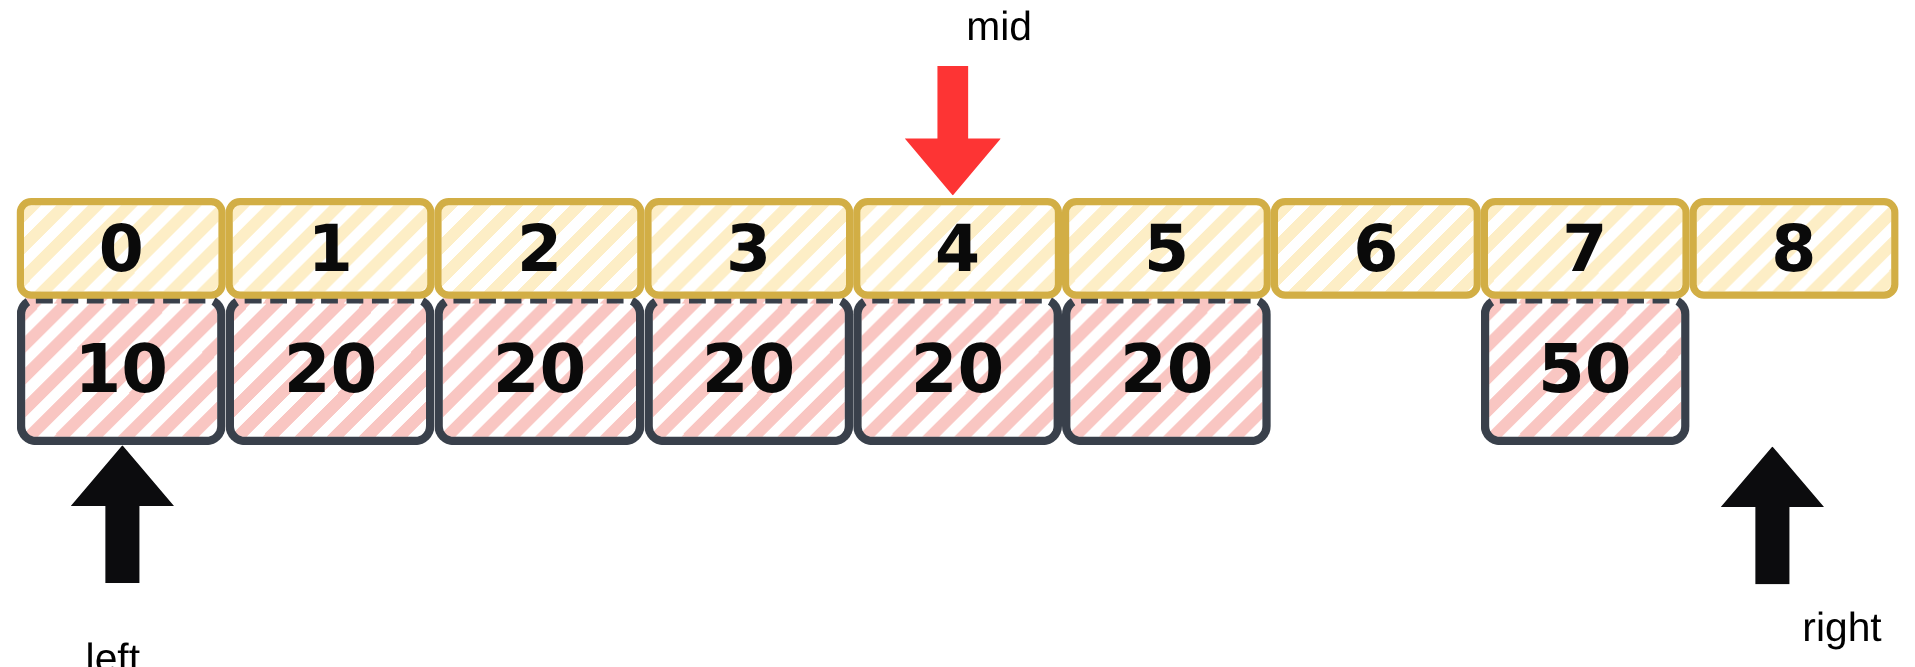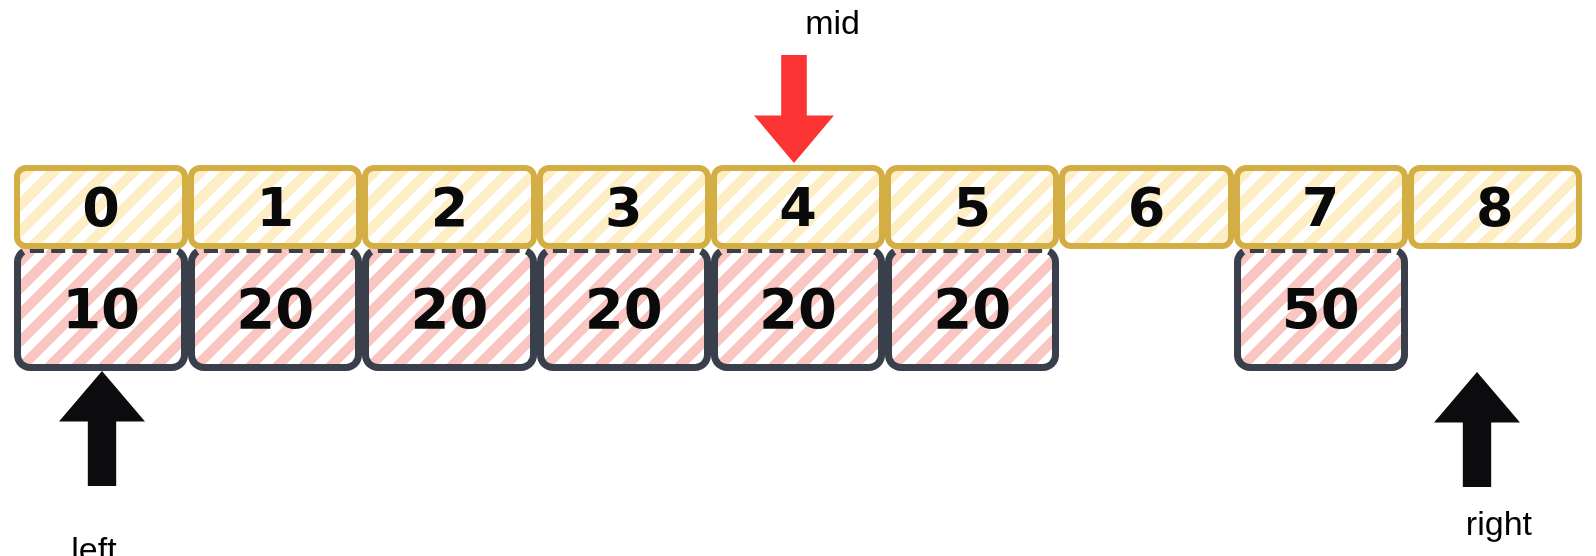--- a/index.html
+++ b/index.html
@@ -81,21 +81,21 @@
     width: 86px;
     height: 115px;
     background: var(--ink, #0c0c0e);
     clip-path: polygon(50% 0, 100% 44%, 66.5% 44%, 66.5% 100%, 33.5% 100%, 33.5% 44%, 0 44%);
   }
   #mid-label   { left: 740px; top: 5px;  width: 120px; text-align: right; }
   #mid-arrow   { left: 754px; top: 55px; }
   #left-arrow  { left: 59px;  top: 371px; }
   #left-label  { left: 39px;  top: 532px; width: 110px; }
   #right-arrow { left: 1434px; top: 372px; }
-  #right-label { left: 1422px; top: 506px; width: 110px; text-align: right; }
+  #right-label { left: 1480px; top: 506px; width: 110px; }
 </style>
 </head>
 <body>
 
 <div id="canvas">
 
   <div id="mid-label" class="ptr-label">mid</div>
   <div id="mid-arrow" class="arrow-down"></div>
 
   <div id="array">

